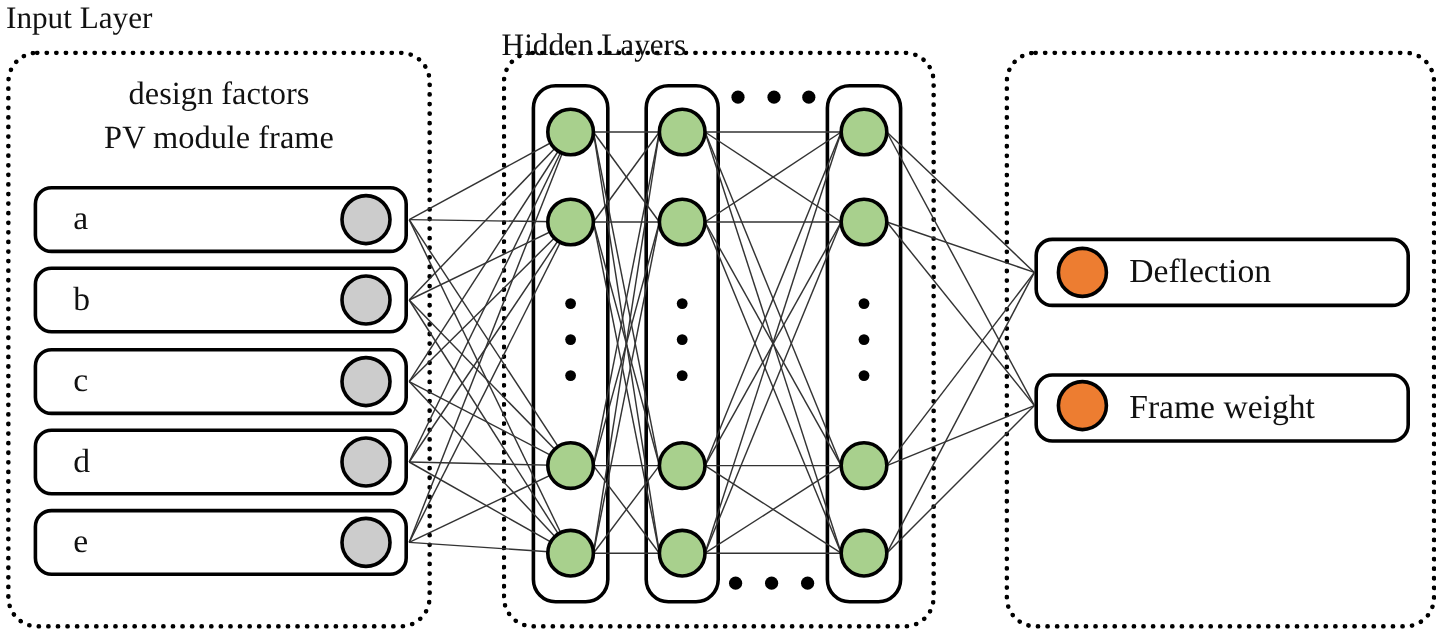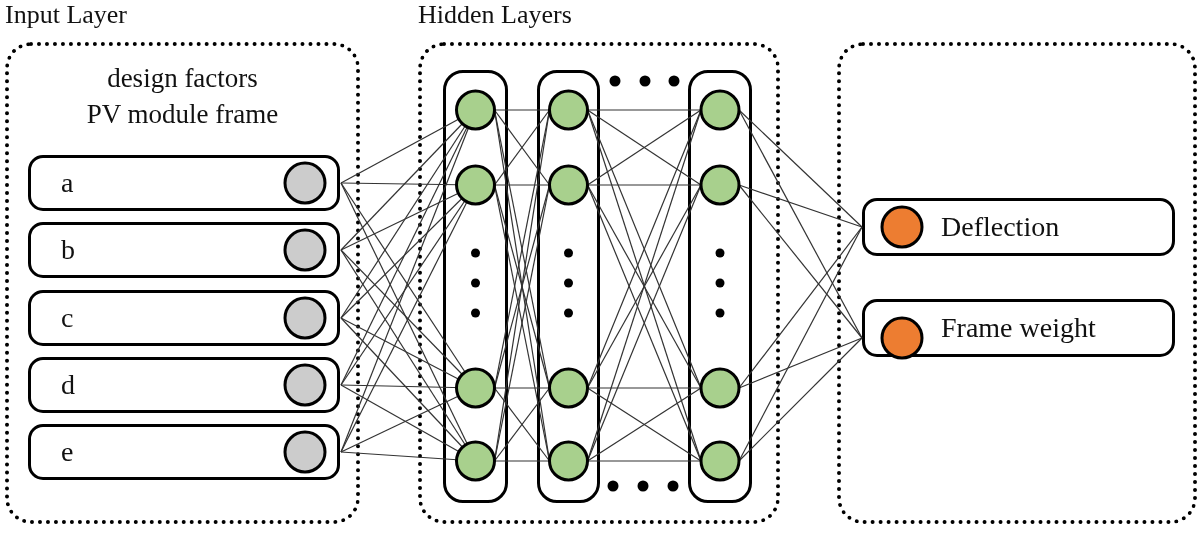--- a/index.html
+++ b/index.html
@@ -91,21 +91,21 @@
     z-index: 4;
     pointer-events: none;
   }
 </style>
 </head>
 <body>
 
 <div id="canvas">
 
   <div class="section-title" style="left:5px; width:355px;">Input Layer</div>
-  <div class="section-title" style="left:418px; width:362px;">Hidden Layers</div>
+  <div class="section-title" style="left:418px; width:362px;margin-top:23px;">Hidden Layers</div>
 
   <div class="dotted-box" style="left:5px; width:355px;"></div>
   <div class="dotted-box" style="left:418px; width:362px;"></div>
   <div class="dotted-box" style="left:837px; width:360px;"></div>
 
   <div class="input-desc">
     <div>design factors</div>
     <div>PV module frame</div>
   </div>
 
@@ -125,21 +125,21 @@
     <span class="row-label">e</span>
   </div>
 
   <div class="hidden-col" style="left:443px; width:65px;"></div>
   <div class="hidden-col" style="left:537px; width:63px;"></div>
   <div class="hidden-col" style="left:688px; width:64px;"></div>
 
   <div class="output-row" style="top:198px;text-decoration:underline;">
     <span class="row-label">Deflection</span>
   </div>
-  <div class="output-row" style="top:299px;">
+  <div class="output-row" style="top:311px;">
     <span class="row-label">Frame weight</span>
   </div>
 
   <svg id="net-svg" viewBox="0 0 1200 533" xmlns="http://www.w3.org/2000/svg">
       <line x1="341" y1="183" x2="475.5" y2="110" stroke="#333333" stroke-width="1.2"></line>
       <line x1="341" y1="183" x2="475.5" y2="185" stroke="#333333" stroke-width="1.2"></line>
       <line x1="341" y1="183" x2="475.5" y2="388" stroke="#333333" stroke-width="1.2"></line>
       <line x1="341" y1="183" x2="475.5" y2="461" stroke="#333333" stroke-width="1.2"></line>
       <line x1="341" y1="250" x2="475.5" y2="110" stroke="#333333" stroke-width="1.2"></line>
       <line x1="341" y1="250" x2="475.5" y2="185" stroke="#333333" stroke-width="1.2"></line>

